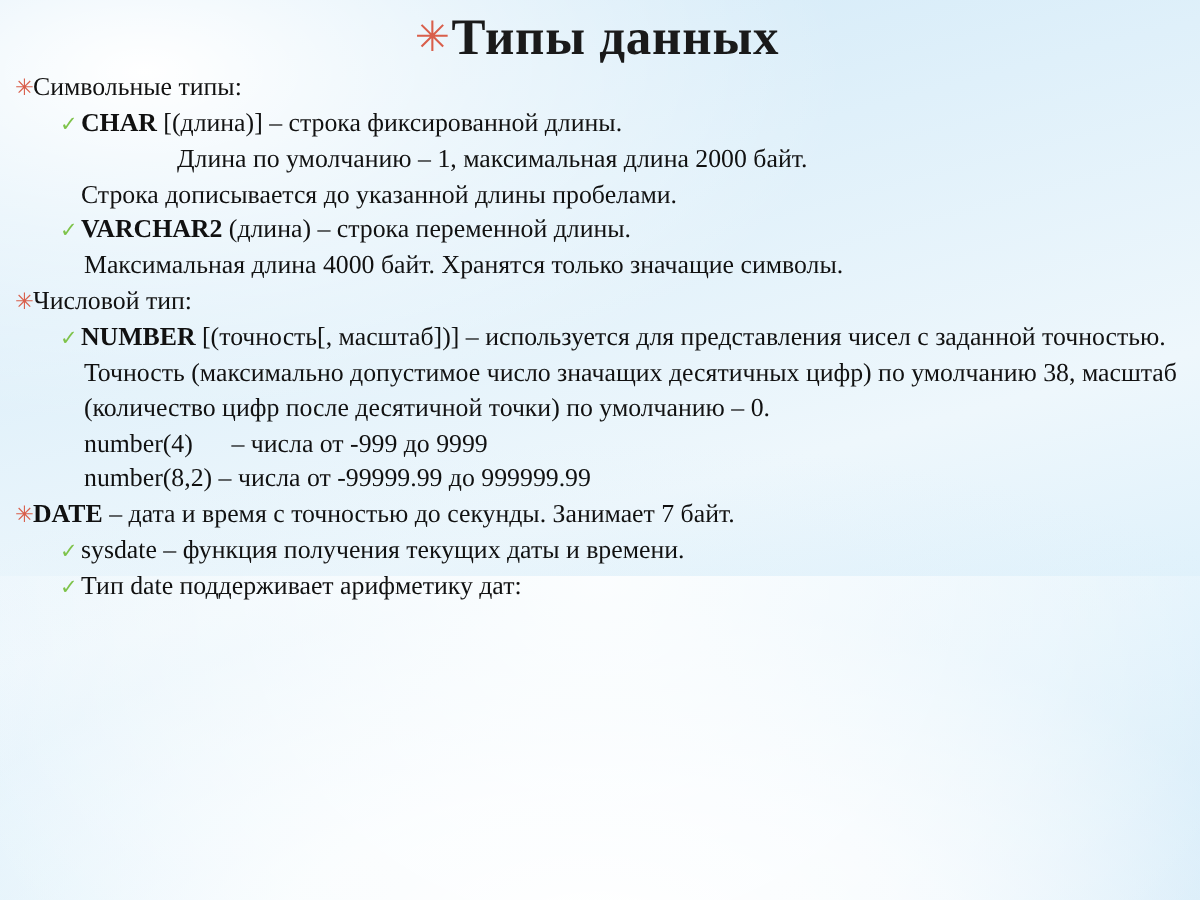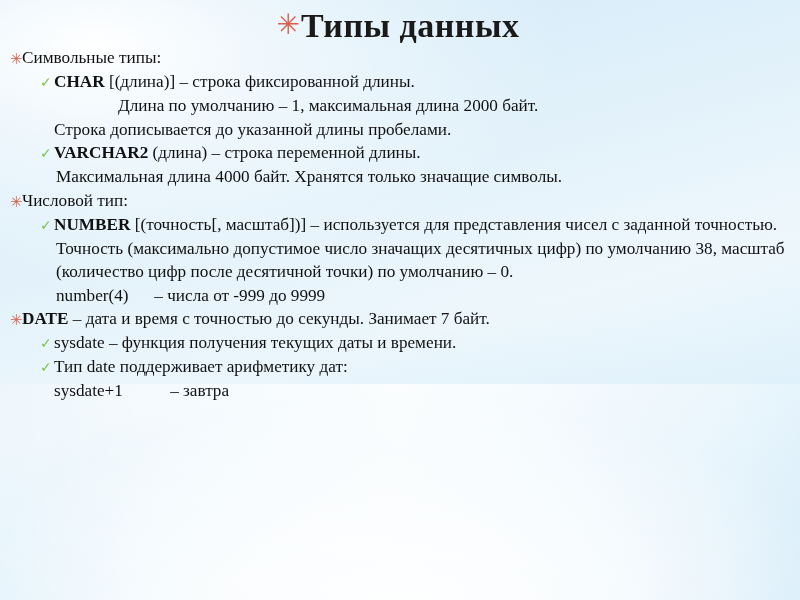--- a/index.html
+++ b/index.html
@@ -160,37 +160,37 @@
       <li class="item lvl-2b">
         <span class="b-none"></span>
         <span class="txt">Точность (максимально допустимое число значащих десятичных цифр) по умолчанию 38, масштаб (количество цифр после десятичной точки) по умолчанию – 0.</span>
       </li>
 
       <li class="item lvl-2b">
         <span class="b-none"></span>
         <span class="txt nowrap">number(4)      – числа от -999 до 9999</span>
       </li>
 
+      <li class="item lvl-2b">
+        <span class="b-none"></span>
+        <span class="txt nowrap">number(8,2) – числа от -99999.99 до 999999.99</span>
+      </li>
 
       <li class="item lvl-1">
         <span class="b-star">✳</span>
         <span class="txt"><span class="bold">DATE</span><span> – дата и время с точностью до секунды. Занимает 7 байт.</span></span>
       </li>
 
       <li class="item lvl-2">
         <span class="b-check">✓</span>
         <span class="txt">sysdate – функция получения текущих даты и времени.</span>
       </li>
 
       <li class="item lvl-2">
         <span class="b-check">✓</span>
         <span class="txt">Тип date поддерживает арифметику дат:</span>
       </li>
 
-      <li class="item lvl-3">
-        <span class="b-none"></span>
-        <span class="txt nowrap">sysdate+1           – завтра</span>
-      </li>
 
 
     </ul>
   </div>
 </div>
 
 </body></html>

